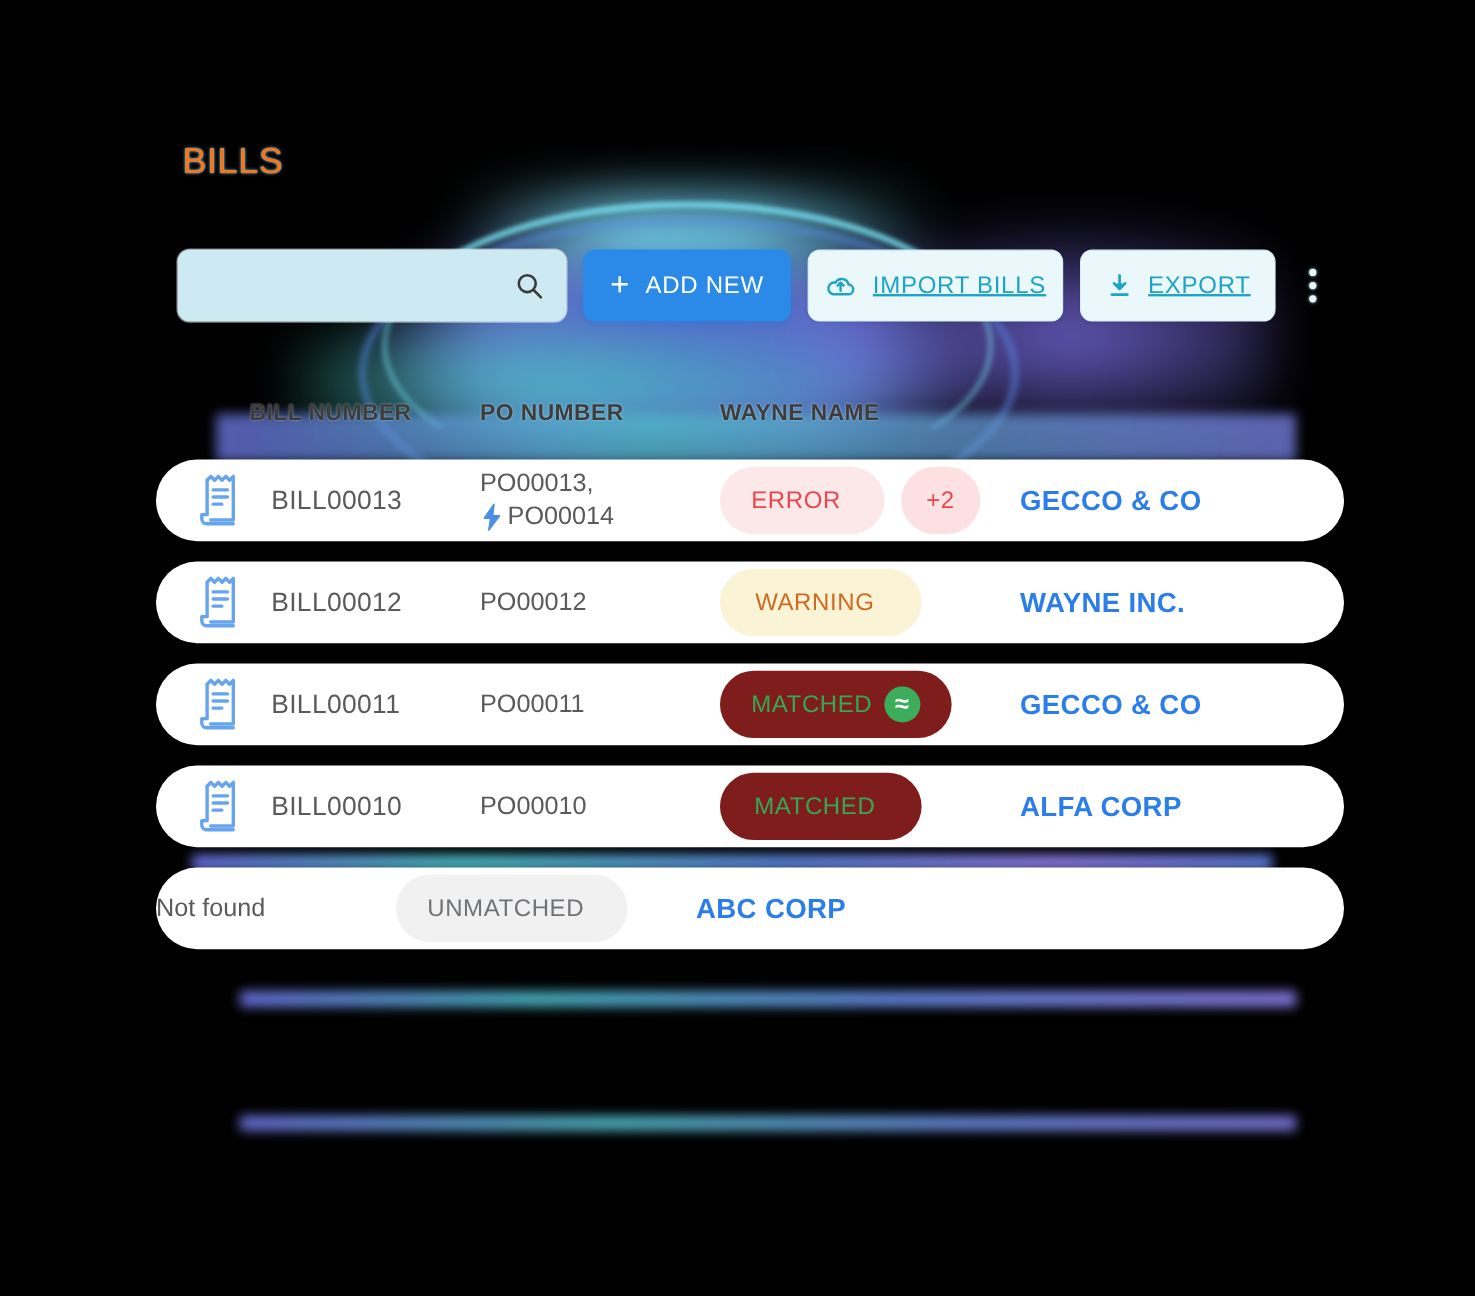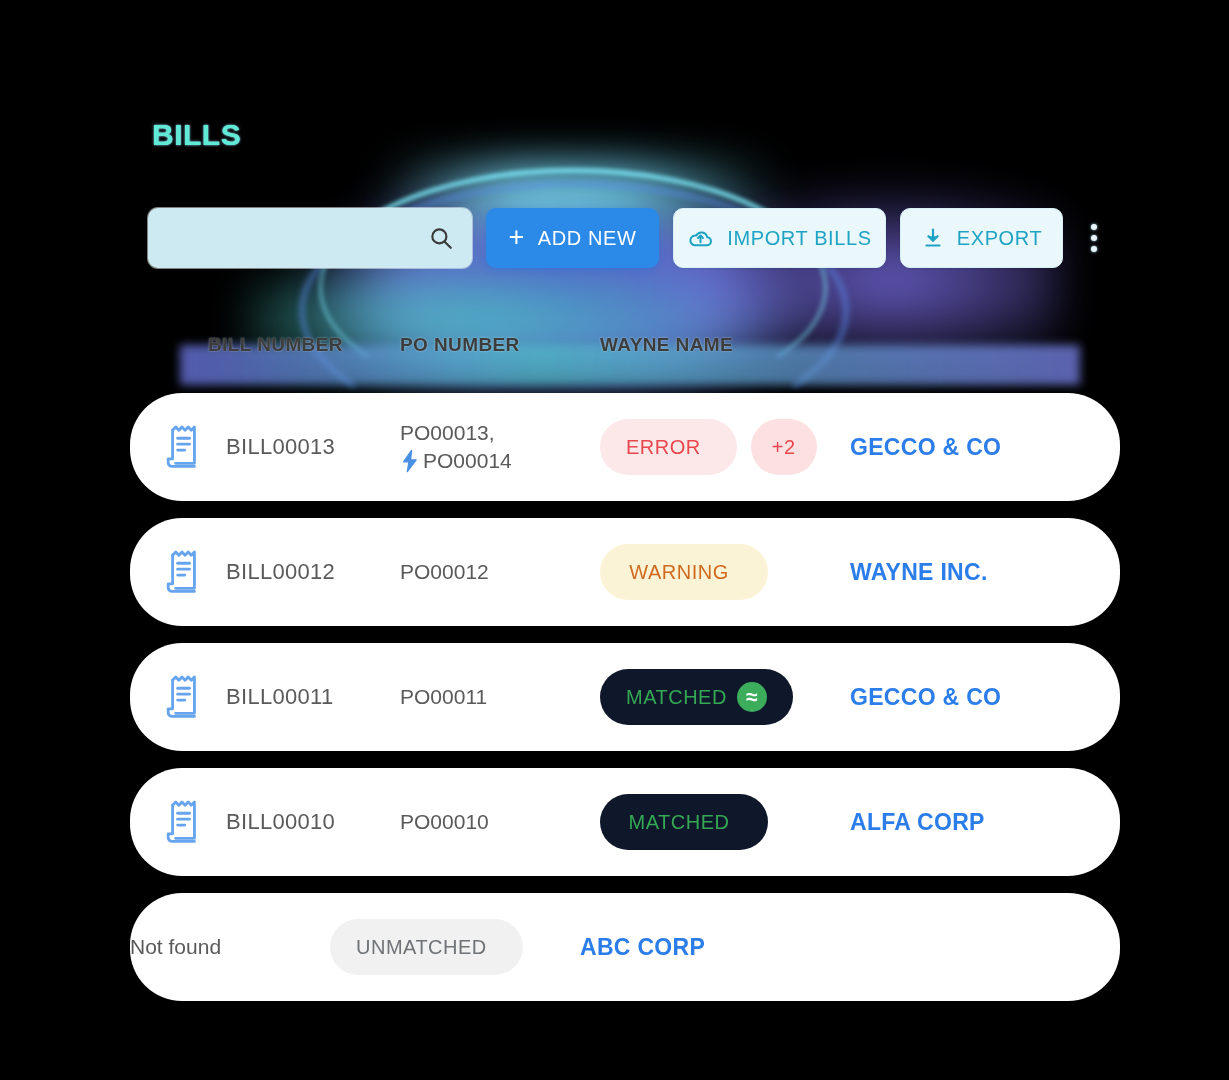--- a/index.html
+++ b/index.html
@@ -80,23 +80,23 @@
   .page {
     position: relative;
     z-index: 2;
   }
 
   .page-title {
     position: absolute;
     left: 152px;
     top: 118px;
     font-size: 30px;
-    font-weight: bold;
+    font-weight: normal;
     letter-spacing: .5px;
-    color: #5eead4;
+    color: #f97316;
     text-shadow: 0 0 1px #9fe4f5, 0 0 3px rgba(140,220,245,.8);
   }
 
   
   .toolbar {
     position: absolute;
     left: 148px;
     top: 208px;
     display: flex;
     align-items: center;
@@ -149,20 +149,21 @@
     background: #2b8ae8;
     color: #ffffff;
     width: 173px;
     box-shadow: 0 2px 6px rgba(30,110,220,.35);
   }
   .btn-ghost {
     background: #eaf8fb;
     color: #1fa3c4;
     border: 1px solid #d7eef5;
     box-shadow: 0 1px 3px rgba(0,0,0,.08);
+    text-decoration: underline;
   }
   .btn-import { width: 213px; }
   .btn-export { width: 163px; gap: 12px; }
   .plus-glyph { font-size: 27px; line-height: 1; font-weight: 400; margin-top: -2px; }
 
   .more-menu {
     width: 30px;
     height: 60px;
     display: flex;
     flex-direction: column;
@@ -202,29 +203,28 @@
 
   
   .rows {
     position: absolute;
     left: 130px;
     top: 383px;
     width: 990px;
   }
   .row {
     position: relative;
-    height: 108px;
+    height: 68px;
     background: #ffffff;
     border-radius: 52px;
     display: flex;
     align-items: center;
     margin-bottom: 17px;
     box-shadow: 0 2px 10px rgba(0,0,0,.10);
     cursor: pointer;
-    margin-top: 10px;
   }
   .cell { display: flex; align-items: center; }
   .cell-bill   { width: 270px; padding-left: 32px; box-sizing: border-box; gap: 22px; }
   .cell-po     { width: 200px; }
   .cell-status { width: 250px; gap: 14px; }
   .cell-vendor { width: 270px; }
 
   .bill-no {
     font-size: 22px;
     color: #5a5a5a;
@@ -255,21 +255,21 @@
     justify-content: center;
     gap: 10px;
     padding: 16px 26px;
     font-size: 20px;
     letter-spacing: .5px;
     box-sizing: border-box;
   }
   .badge-error     { background: #fce8e9; color: #e8474d; min-width: 124px; }
   .badge-count     { background: #fce0e2; color: #e8474d; min-width: 66px; padding: 0 18px; }
   .badge-warning   { background: #fbf3d6; color: #cf6a1f; min-width: 168px; }
-  .badge-matched   { background: #0f172a; color: #34a853; min-width: 168px; }
+  .badge-matched   { background: #7f1d1d; color: #34a853; min-width: 168px; }
   .badge-unmatched { background: #f1f1f1; color: #6f7276; min-width: 188px; }
 
   .match-icon {
     width: 30px; height: 30px;
     border-radius: 50%;
     background: #3cae5b;
     display: inline-flex;
     align-items: center;
     justify-content: center;
     color: #ffffff;

